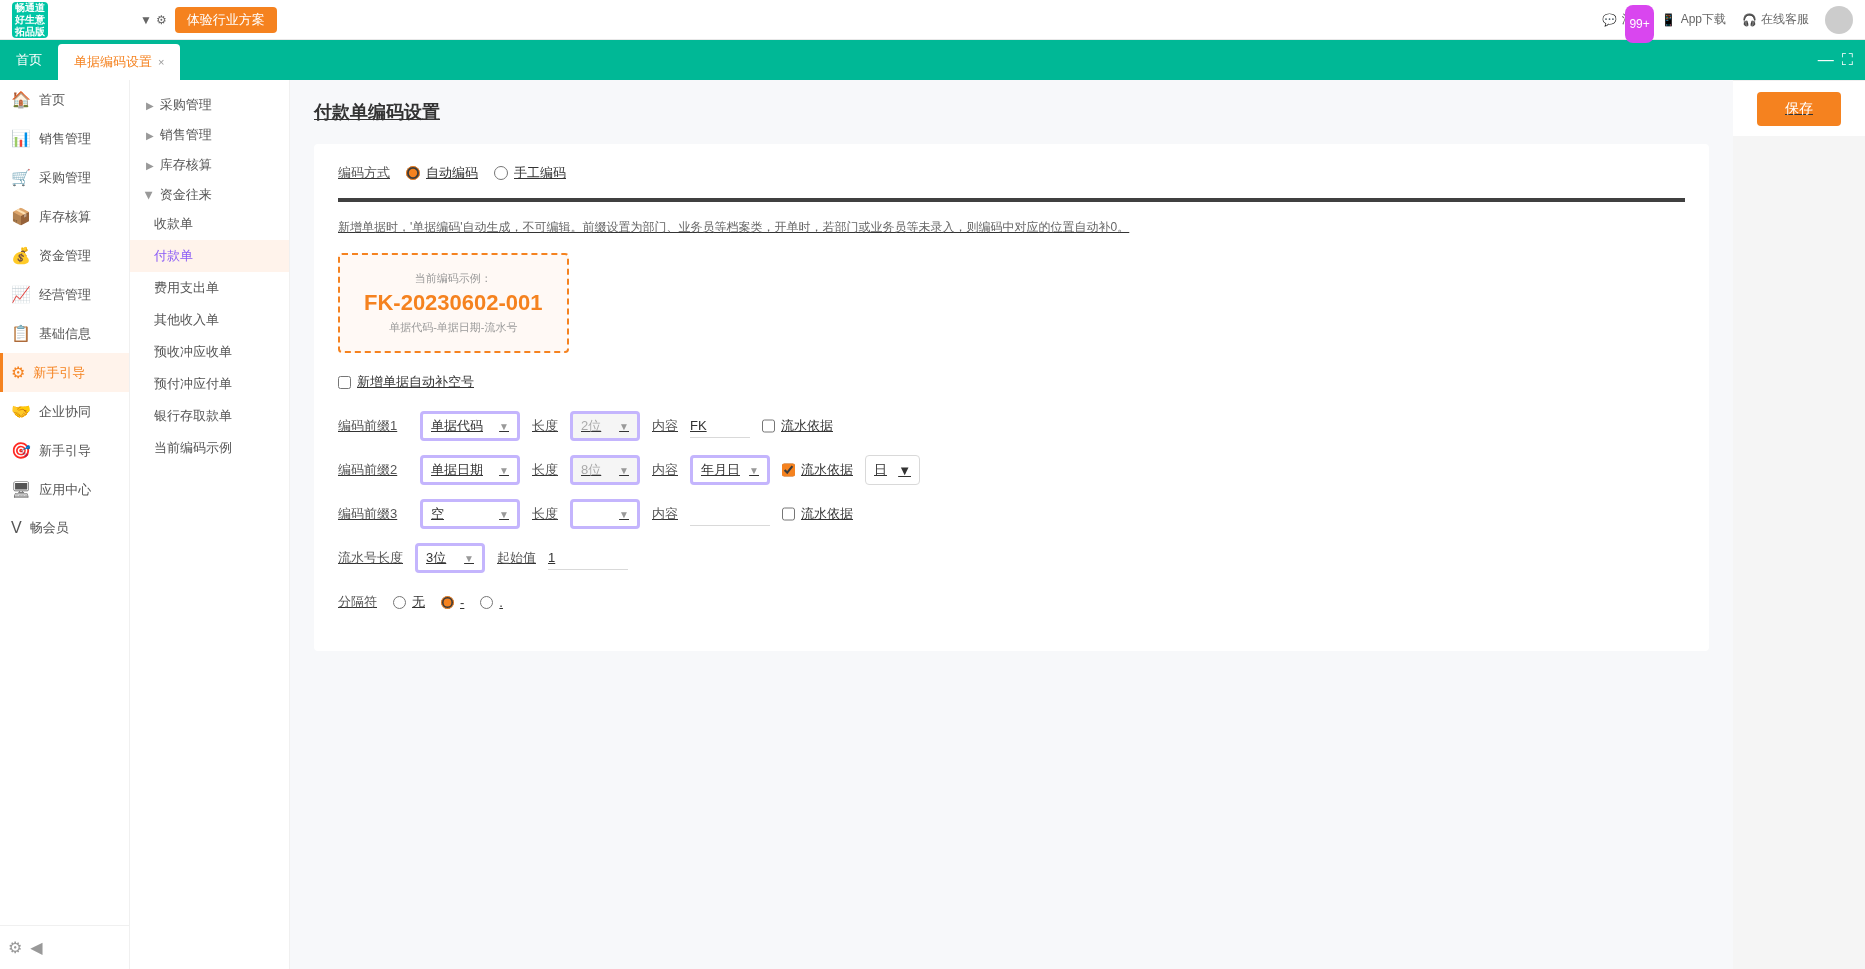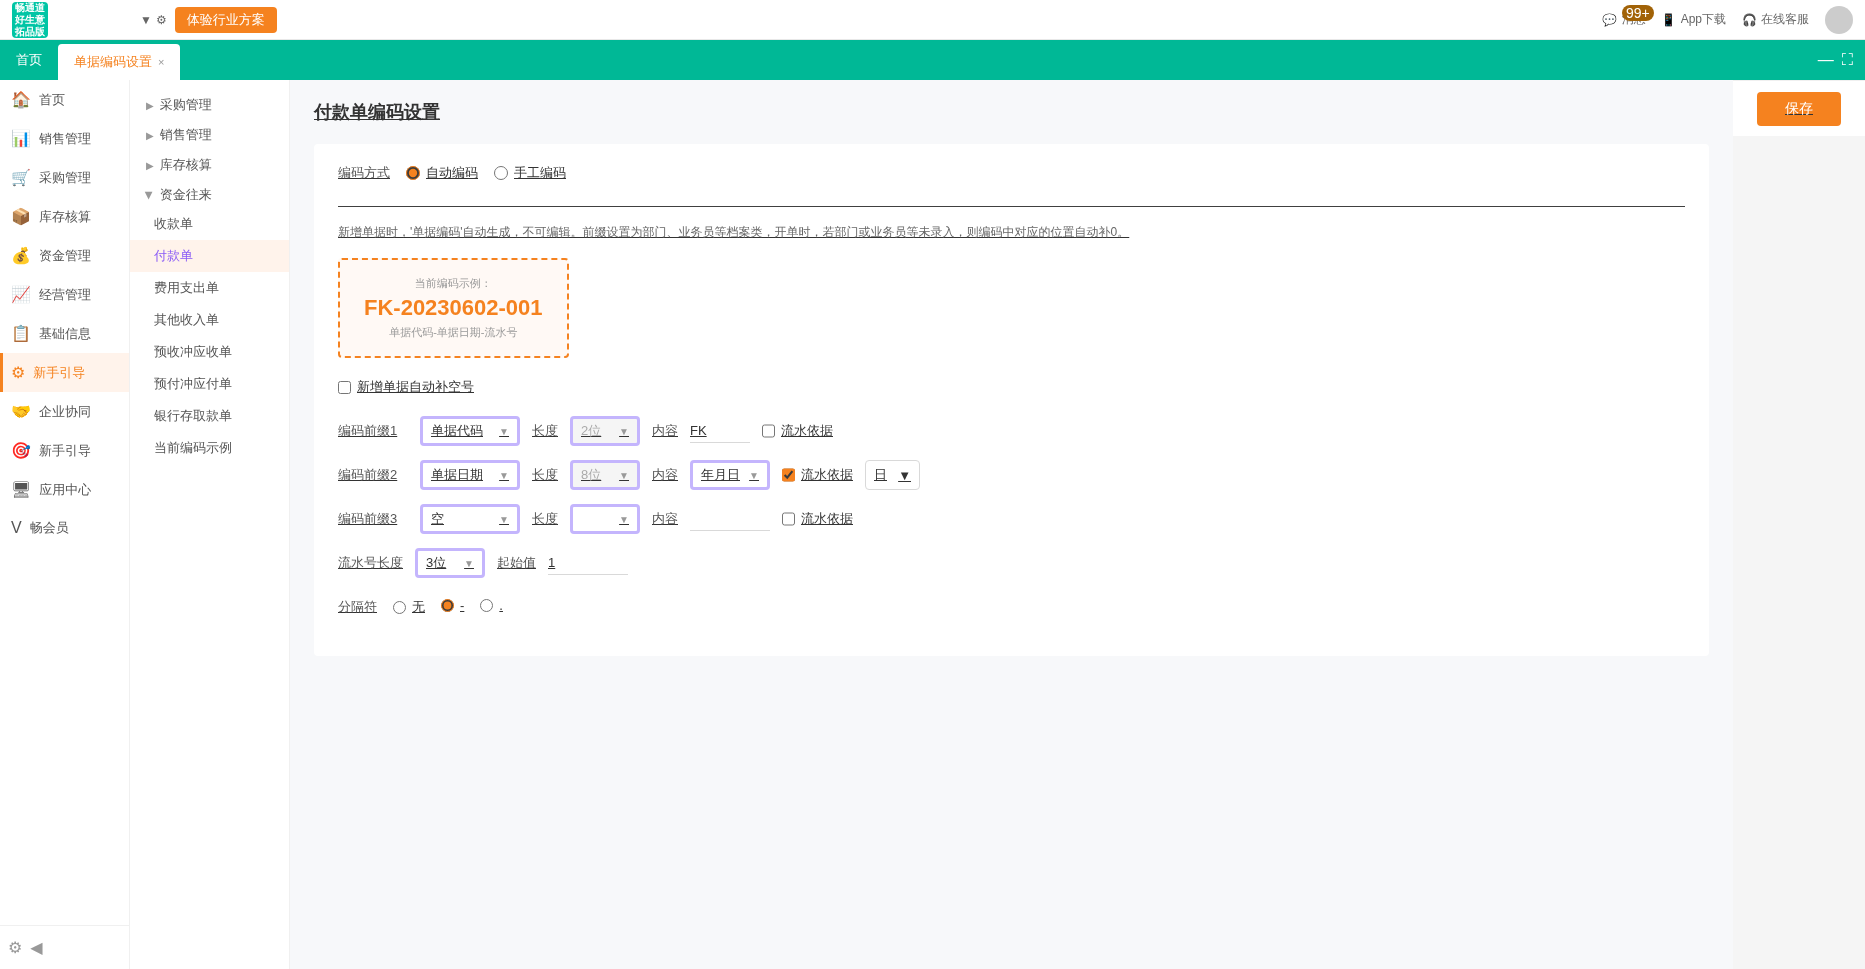--- a/index.html
+++ b/index.html
@@ -8,21 +8,21 @@
     
     .topbar { height: 40px; background: #fff; border-bottom: 1px solid #e8e8e8; display: flex; align-items: center; padding: 0 12px; gap: 10px; z-index: 10; justify-content: flex-end; }
     .topbar-left { display: flex; align-items: center; gap: 8px; flex: 1; }
     .topbar-logo { width: 120px; height: 36px; background: #fff; display: flex; align-items: center; }
     .logo-box { width: 36px; height: 36px; background: #00c5a5; border-radius: 4px; display: flex; align-items: center; justify-content: center; }
     .logo-text { font-size: 10px; color: #fff; font-weight: bold; text-align: center; line-height: 1.2; }
     .topbar-dropdown { display: flex; align-items: center; gap: 4px; cursor: pointer; color: #666; font-size: 12px; }
     .topbar-btn-trial { background: #f5821f; color: #fff; border: none; border-radius: 4px; padding: 4px 12px; cursor: pointer; font-size: 13px; }
     .topbar-right { display: flex; align-items: center; gap: 16px; }
     .topbar-right-item { display: flex; align-items: center; gap: 4px; color: #666; font-size: 12px; cursor: pointer; position: relative; }
-    .badge { background: #a16207; color: #fff; font-size: 14px; border-radius: 8px; padding: 0 4px; position: absolute; top: -6px; right: -8px; }
+    .badge { background: #d946ef; color: #fff; font-size: 12px; border-radius: 8px; padding: 12px 4px; position: absolute; top: -6px; right: -8px; }
     .topbar-avatar { width: 28px; height: 28px; background: #ccc; border-radius: 50%; }
 
     
     .navtabs { height: 40px; background: #00b896; display: flex; align-items: stretch; }
     .navtab { padding: 0 16px; display: flex; align-items: center; gap: 6px; color: #fff; cursor: pointer; font-size: 13px; white-space: nowrap; }
     .navtab.active { background: #fff; color: #f5821f; border-radius: 4px 4px 0 0; margin-top: 4px; }
     .navtab .close-icon { font-size: 11px; color: #999; }
     .navtab-home { color: #fff; }
     .nav-right { margin-left: auto; display: flex; align-items: center; gap: 8px; padding-right: 12px; }
     .nav-icon-btn { color: #fff; cursor: pointer; font-size: 16px; }
@@ -51,21 +51,21 @@
     
     .content-area { flex: 1; overflow-y: auto; background: #f7f8fa; padding: 20px 24px; }
 
     
     .page-title { font-size: 18px; font-weight: bold; color: #333; margin-bottom: 20px; }
 
     
     .card { background: #fff; border-radius: 4px; padding: 20px 24px; }
 
     
-    .section-row { display: flex; align-items: center; gap: 16px; margin-bottom: 16px; padding-bottom: 24px; border-bottom: 1px solid #404040; }
+    .section-row { display: flex; align-items: center; gap: 16px; margin-bottom: 16px; padding-bottom: 16px; border-bottom: 4px solid #404040; }
     .section-label { color: #555; font-size: 13px; }
     .radio-group { display: flex; align-items: center; gap: 16px; }
     .radio-item { display: flex; align-items: center; gap: 6px; cursor: pointer; }
     .radio-item input[type="radio"] { accent-color: #f5821f; width: 14px; height: 14px; }
 
     
     .notice-text { color: #666; font-size: 12px; margin-bottom: 16px; line-height: 1.6; }
 
     
     .preview-box { border: 2px dashed #f5821f; background: #fff9f5; border-radius: 4px; padding: 16px 24px; display: inline-block; margin-bottom: 20px; text-align: center; }
@@ -87,21 +87,21 @@
     .config-content-val { border: none; border-bottom: 1px solid #d9d9d9; padding: 4px 0; font-size: 13px; color: #333; width: 60px; outline: none; background: transparent; text-align: left; }
     .stream-check { display: flex; gap: 6px; }
     .stream-check input[type="checkbox"] { accent-color: #f5821f; }
     .stream-select { border: 1px solid #d9d9d9; border-radius: 4px; padding: 4px 8px; height: 30px; display: flex; align-items: center; justify-content: space-between; cursor: pointer; background: #fff; min-width: 55px; font-size: 13px; color: #333; }
 
     
     .serial-row { display: flex; align-items: center; gap: 12px; margin-bottom: 20px; }
     .serial-label { color: #555; font-size: 13px; }
 
     
-    .sep-row { display: flex; align-items: flex-start; gap: 16px; margin-bottom: 20px; }
+    .sep-row { display: flex; align-items: center; gap: 16px; margin-bottom: 20px; }
     .sep-label { color: #555; font-size: 13px; }
     .sep-radio { display: flex; align-items: center; gap: 6px; cursor: pointer; }
     .sep-radio input[type="radio"] { accent-color: #f5821f; }
 
     
     .bottom-bar { height: 56px; background: #fff; border-top: 1px solid #f0f0f0; display: flex; align-items: center; justify-content: flex-end; padding: 0 24px; }
     .btn-save { background: #f5821f; color: #fff; border: none; border-radius: 4px; padding: 8px 28px; font-size: 14px; cursor: pointer; }
 
     .disabled-select { background: #f5f5f5; color: #aaa; }
   </style>

